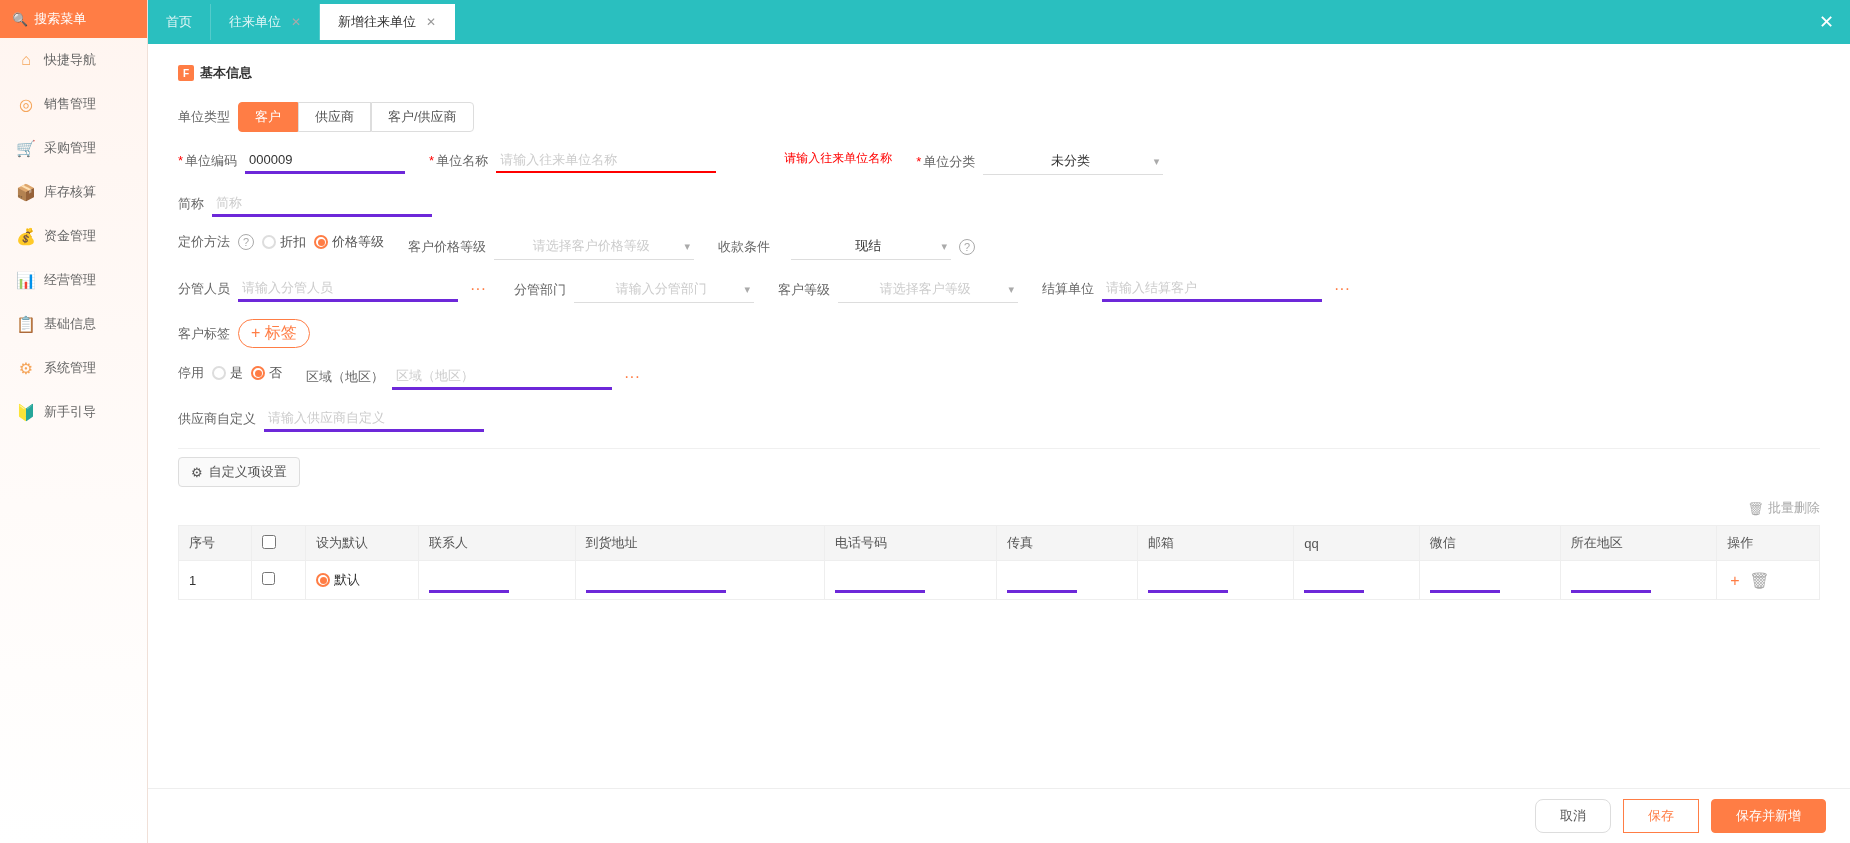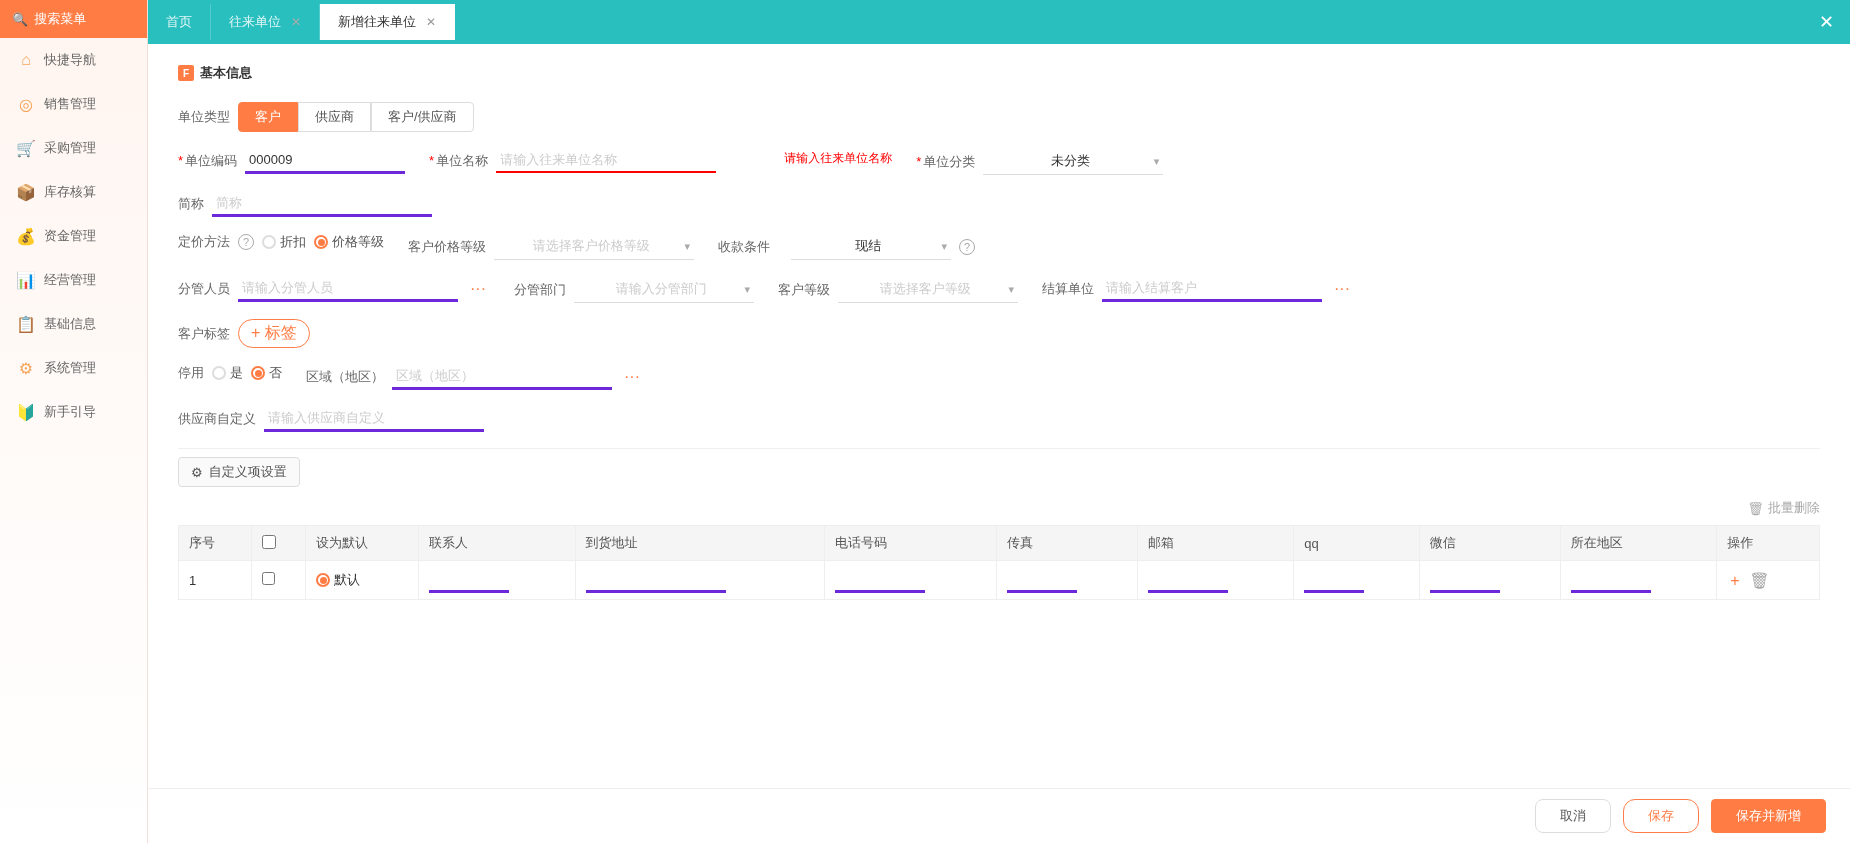--- a/index.html
+++ b/index.html
@@ -289,21 +289,21 @@
       border: 1px solid #ddd;
       border-radius: 8px;
       background: #fff;
       color: #555;
       cursor: pointer;
       font-size: 13px;
     }
     .btn-save {
       padding: 7px 24px;
       border: 1px solid #ff7d45;
-      border-radius: 12px;
+      border-radius: 0;
       background: #fff;
       color: #ff7d45;
       cursor: pointer;
       font-size: 13px;
     }
     .btn-save-new {
       padding: 7px 24px;
       border: 1px solid #ff7d45;
       border-radius: 4px;
       background: #ff7d45;

